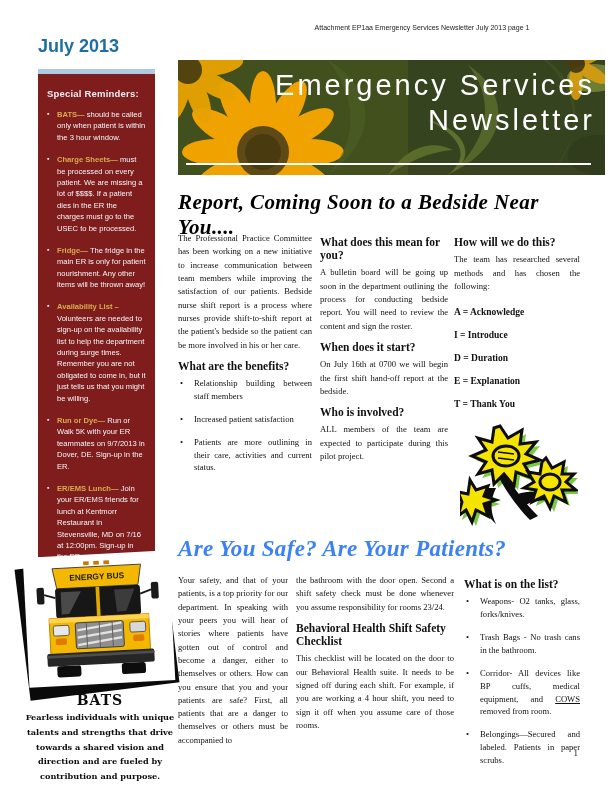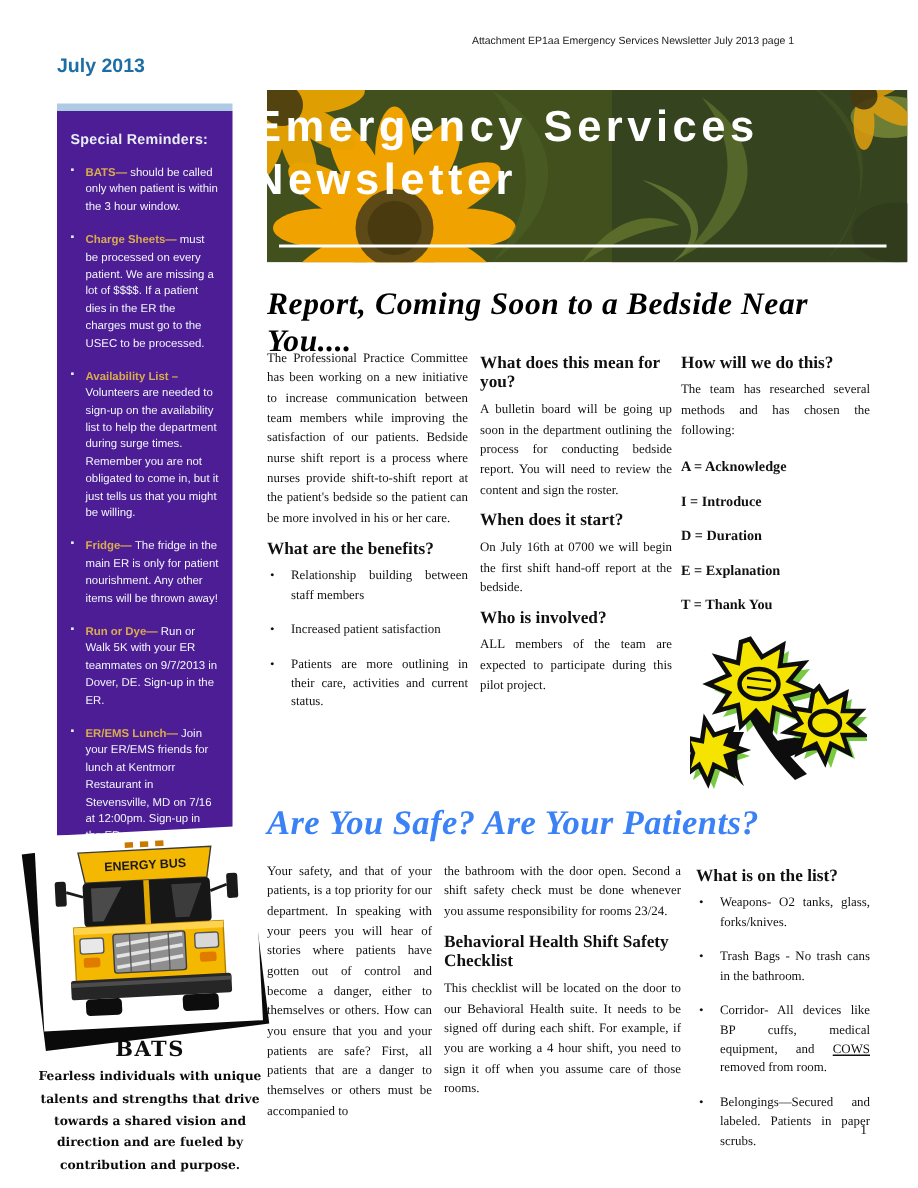--- a/index.html
+++ b/index.html
@@ -7,43 +7,43 @@
     position:relative;width:612px;height:792px;margin:0 auto;background:#ffffff;
     overflow:hidden;font-family:"Liberation Serif",serif;color:#111;
   }
   
   .attachment-header{
     position:absolute;top:24px;right:30px;width:320px;text-align:center;
     font-family:"Liberation Sans",sans-serif;font-size:7px;color:#222;
   }
   .issue-date{
     position:absolute;top:36px;left:38px;
-    font-family:"Liberation Sans",sans-serif;font-weight:bold;font-size:13px;color:#1c6ea4;
+    font-family:"Liberation Sans",sans-serif;font-weight:bold;font-size:18px;color:#1c6ea4;
   }
   
   .sidebar-topbar{position:absolute;left:38px;top:69px;width:117px;height:5px;background:#aecbe3;}
   .sidebar{
-    position:absolute;left:38px;top:74px;width:117px;height:483px;background:#4c1d95;
+    position:absolute;left:38px;top:74px;width:117px;height:483px;background:#7f1d1d;
     box-sizing:border-box;padding:14px 9px 10px 9px;
     font-family:"Liberation Sans",sans-serif;color:#f2f6fa;
   }
   .sidebar h2{margin:0 0 10px 0;font-size:9.5px;font-weight:bold;color:#e8eef4;letter-spacing:.2px;}
   .sidebar ul{list-style:none;margin:0;padding:0;}
   .sidebar li{
     position:relative;margin:0 0 11px 0;padding-left:10px;
     font-size:7.6px;line-height:1.5;text-align:left;
   }
   .sidebar li::before{content:"▪";position:absolute;left:0;top:0;color:#e8eef4;font-size:7px;}
   .sidebar .lead{color:#d8ac4e;font-weight:bold;}
   
   .masthead{position:absolute;left:178px;top:60px;width:427px;height:115px;overflow:hidden;}
   .masthead svg{position:absolute;left:0;top:0;}
   .masthead-title{
-    position:absolute;right:10px;top:8px;width:100%;color:#ffffff;
-    font-family:"Liberation Sans",sans-serif;font-weight:bold;letter-spacing:3px;
+    position:absolute;right:10px;top:8px;width:100%;text-align:right;color:#ffffff;
+    font-family:"Liberation Sans",sans-serif;font-weight:normal;letter-spacing:3px;
   }
   .masthead-title .l1{font-size:29px;line-height:1.2;}
   .masthead-title .l2{font-size:29px;line-height:1.2;}
   .masthead-rule{position:absolute;left:8px;top:103px;width:405px;height:2px;background:#ffffff;}
   
   .headline1{
     position:absolute;left:178px;top:190px;width:420px;margin:0;
     font-size:21px;font-style:italic;font-weight:600;color:#000000;letter-spacing:.4px;
   }
   .cols1{position:absolute;left:178px;top:232px;width:402px;display:flex;}
@@ -98,22 +98,22 @@
 
   <div class="issue-date">July 2013</div>
 
   <div class="sidebar-topbar"></div>
 
   <aside class="sidebar">
     <h2>Special Reminders:</h2>
     <ul>
       <li><span class="lead">BATS— </span><span>should be called only when patient is within the 3 hour window.</span></li>
       <li><span class="lead">Charge Sheets— </span><span>must be processed on every patient. We are missing a lot of $$$$. If a patient dies in the ER the charges must go to the USEC to be processed.</span></li>
+      <li><span class="lead">Fridge— </span><span>The fridge in the main ER is only for patient nourishment. Any other items will be thrown away!</span></li>
       <li><span class="lead">Availability List – </span><span>Volunteers are needed to sign-up on the availability list to help the department during surge times. Remember you are not obligated to come in, but it just tells us that you might be willing.</span></li>
-      <li><span class="lead">Fridge— </span><span>The fridge in the main ER is only for patient nourishment. Any other items will be thrown away!</span></li>
       <li><span class="lead">Run or Dye— </span><span>Run or Walk 5K with your ER teammates on 9/7/2013 in Dover, DE. Sign-up in the ER.</span></li>
       <li><span class="lead">ER/EMS Lunch— </span><span>Join your ER/EMS friends for lunch at Kentmorr Restaurant in Stevensville, MD on 7/16 at 12:00pm. Sign-up in the ER.</span></li>
     </ul>
   </aside>
 
   <header class="masthead">
     <svg width="427" height="115" viewBox="0 0 427 115" preserveAspectRatio="none">
       <rect width="427" height="115" fill="#41501d"></rect>
       <rect x="230" width="197" height="115" fill="#36431f"></rect>
       <path d="M290,5 C335,35 330,85 275,112 C318,72 312,32 290,5 Z" fill="#55662a"></path>

